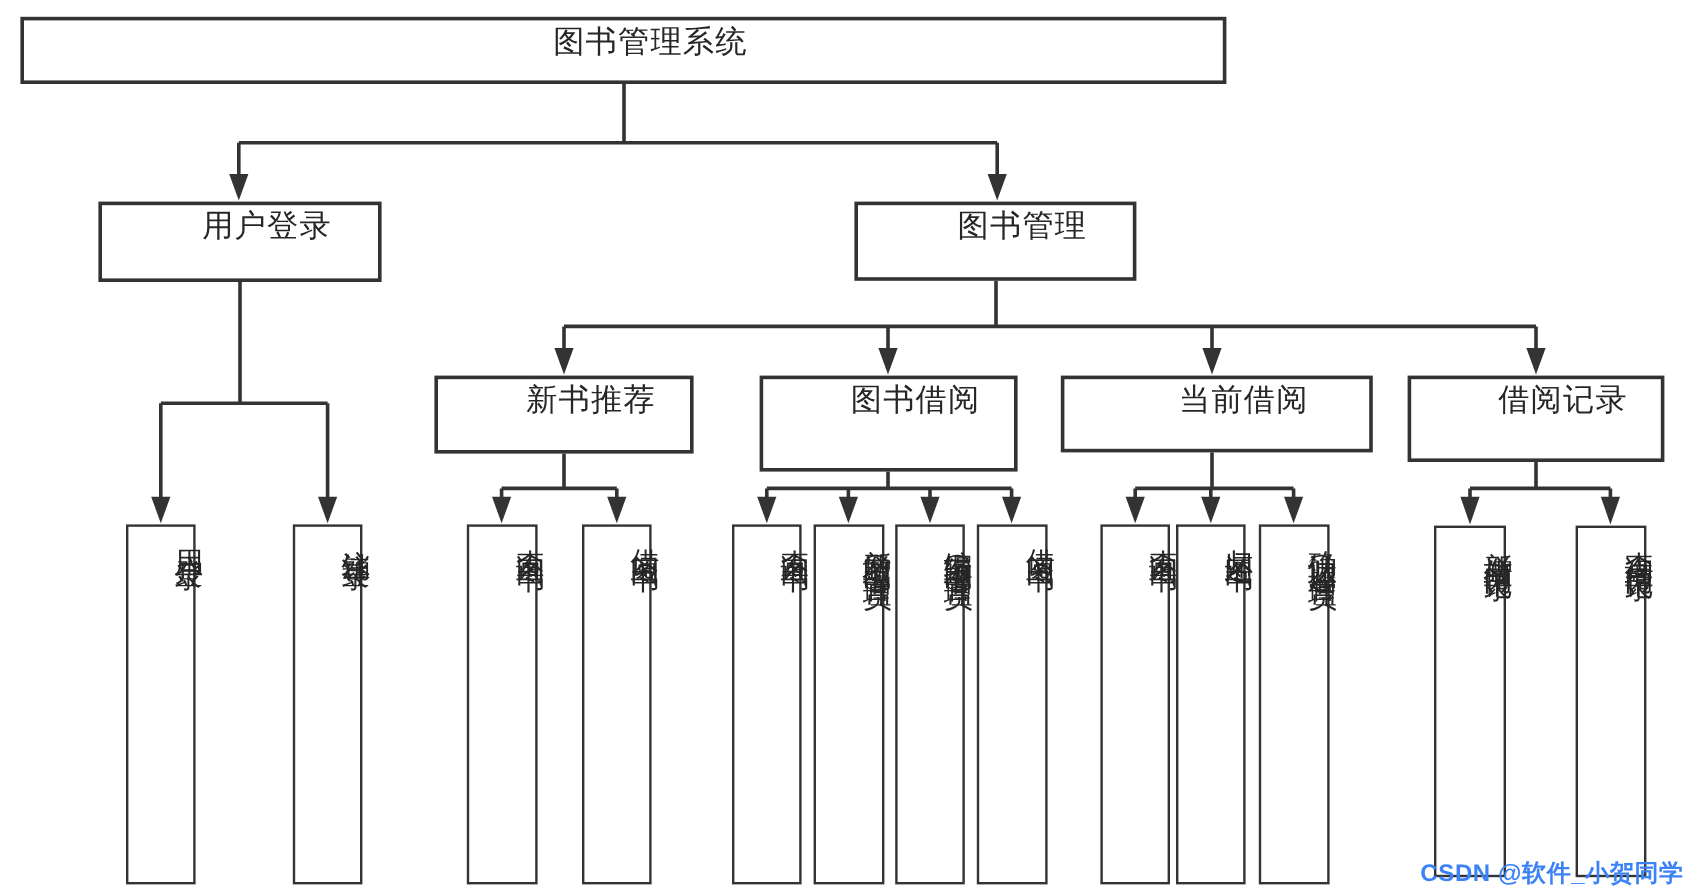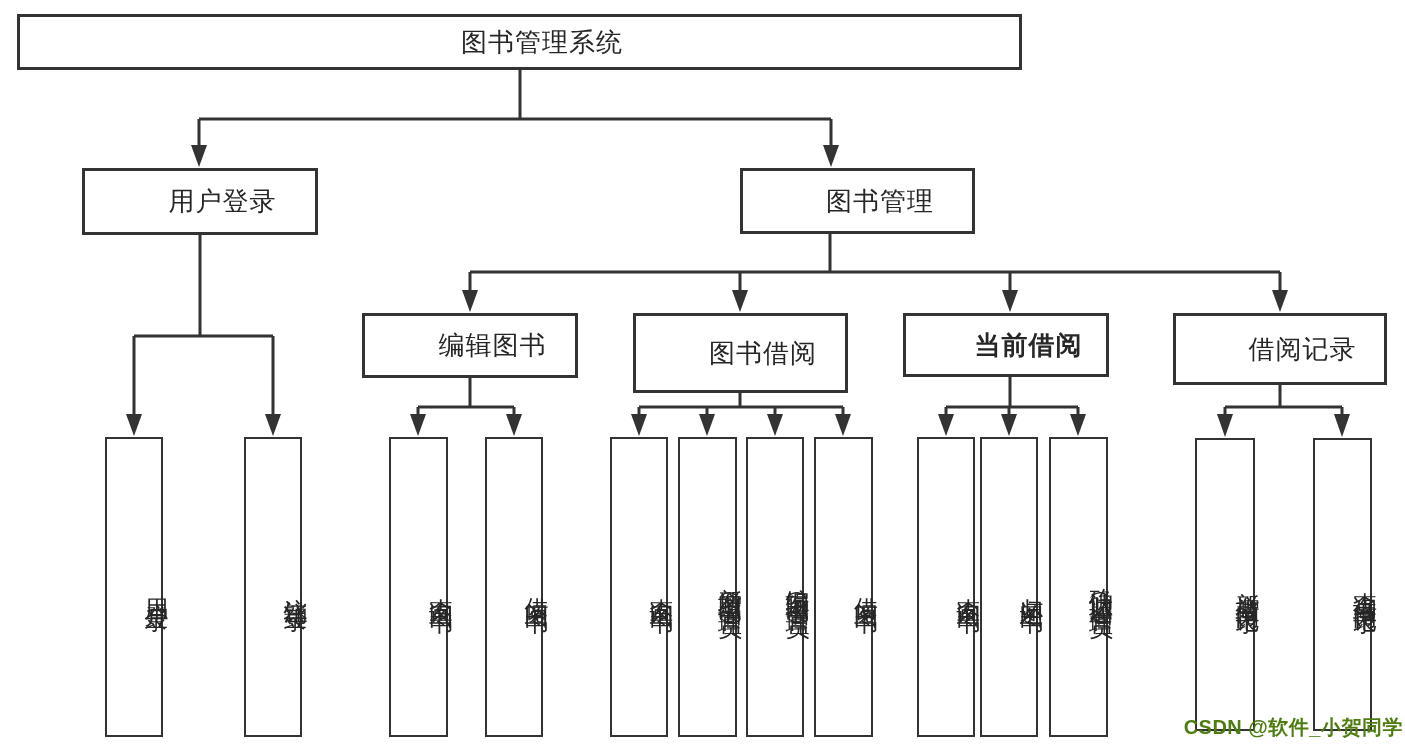--- a/index.html
+++ b/index.html
@@ -19,21 +19,21 @@
     position: absolute;
     left: 0;
     top: 0;
   }
   .box {
     position: absolute;
     box-sizing: border-box;
     border: 3px solid #333333;
     background: #ffffff;
     display: flex;
-    align-items: center;
+    align-items: flex-start;
     justify-content: center;
     color: #262626;
     font-size: 26px;
     letter-spacing: 1px;
     white-space: nowrap;
     padding-left: 45px;
   }
   .leaf {
     border-width: 2.5px;
   }
@@ -44,21 +44,21 @@
     letter-spacing: 4px;
     line-height: 1;
     color: #262626;
   }
   .watermark {
     position: absolute;
     right: 2px;
     top: 714px;
     font-size: 20px;
     font-weight: 600;
-    color: #4d7c0f;
+    color: #3b82f6;
     letter-spacing: 0.5px;
     white-space: nowrap;
   }
 </style>
 </head>
 <body>
 
 <div id="canvas">
 
   <svg id="connectors" width="1405" height="747" viewBox="0 0 1405 747">
@@ -104,31 +104,31 @@
     </g>
   </svg>
 
   <div class="box" style="left:17px; top:14px; width:1005px; height:56px;">
     <span>图书管理系统</span>
   </div>
 
   <div class="box" style="left:82px; top:168px; width:236px; height:67px;">
     <span>用户登录</span>
   </div>
-  <div class="box" style="left:740px; top:168px; width:235px; height:66px;">
+  <div class="box" style="left:712px; top:168px; width:235px; height:66px;">
     <span>图书管理</span>
   </div>
 
   <div class="box" style="left:362px; top:313px; width:216px; height:65px;">
-    <span>编辑图书</span>
+    <span>新书推荐</span>
   </div>
   <div class="box" style="left:633px; top:313px; width:215px; height:80px;">
     <span>图书借阅</span>
   </div>
-  <div class="box" style="left:903px; top:313px; width:206px; height:64px;font-weight:bold;">
+  <div class="box" style="left:884px; top:313px; width:260px; height:64px;">
     <span>当前借阅</span>
   </div>
   <div class="box" style="left:1173px; top:313px; width:214px; height:72px;">
     <span>借阅记录</span>
   </div>
 
   <div class="box leaf" style="left:105px; top:437px; width:58px; height:300px;">
     <span class="vtext">用户登录</span>
   </div>
   <div class="box leaf" style="left:244px; top:437px; width:58px; height:300px;">

